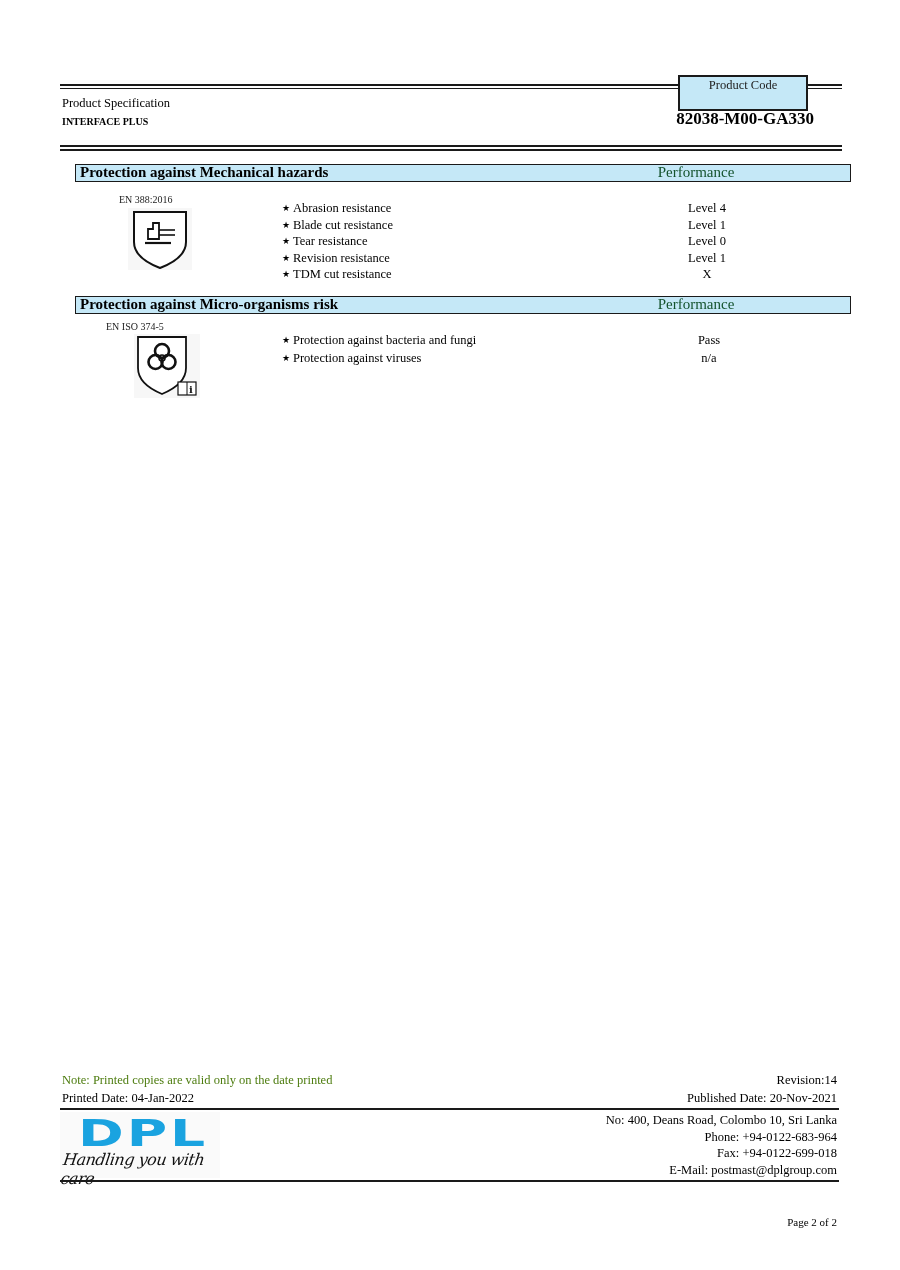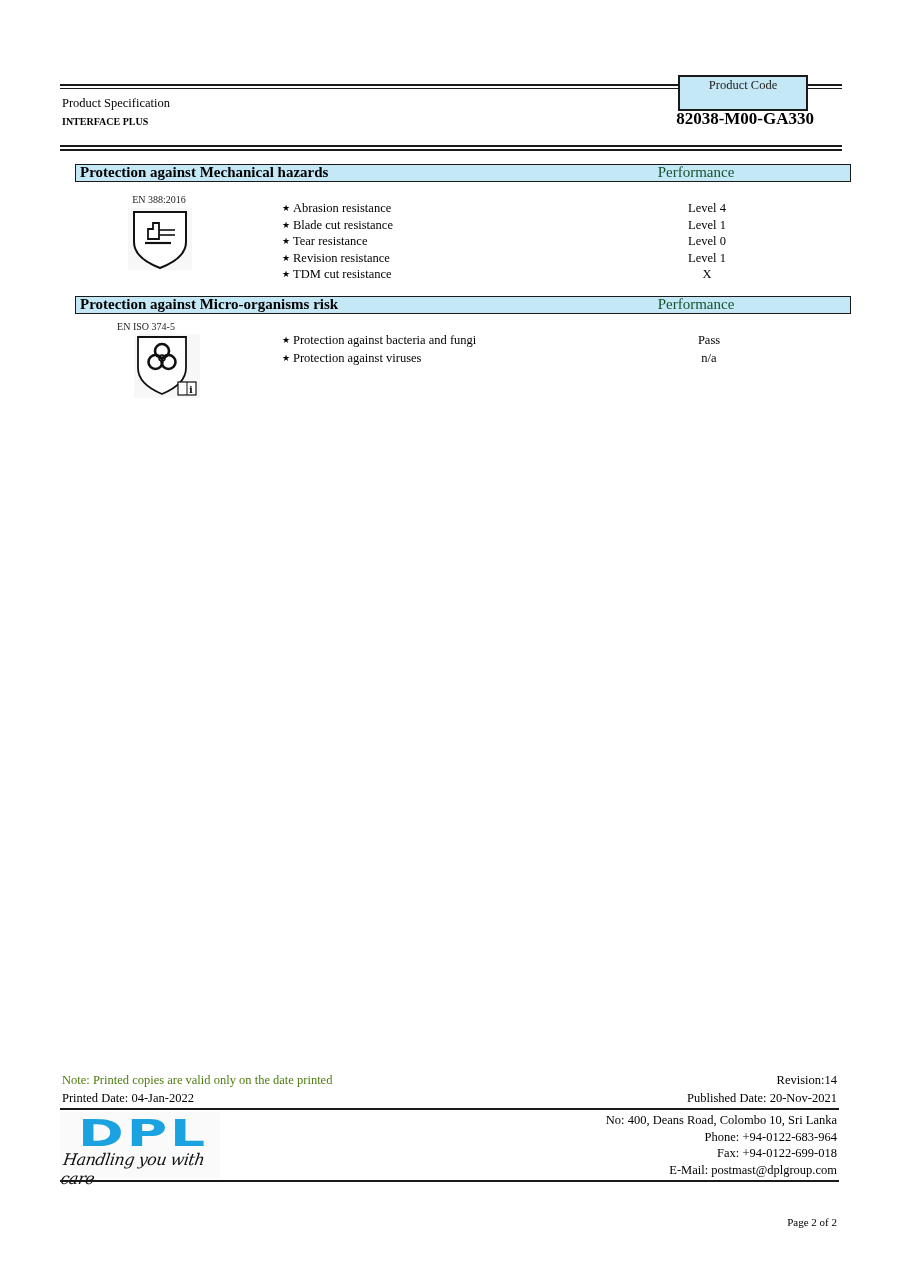--- a/index.html
+++ b/index.html
@@ -24,21 +24,21 @@
 
     
     .section-bar {
       position: absolute; left: 75px; width: 776px; height: 18px;
       background: #c5e8f7; border: 1.5px solid #1a1a1a; box-sizing: border-box;
       font-size: 15px; line-height: 15px;
     }
     .section-bar .title { position: absolute; left: 4px; top: 0; font-weight: bold; }
     .section-bar .perf { position: absolute; left: 580px; width: 80px; text-align: center; top: 0; color: #14532d; }
 
-    .std-label { position: absolute; font-size: 10px; text-align: center; width: 80px; color: #222; }
+    .std-label { position: absolute; font-size: 10px; text-align: left; width: 80px; color: #222; }
     .item-list { position: absolute; left: 270px; margin: 12px; padding: 0; list-style: none; font-size: 12.5px; }
     .item-list li { height: 16.5px; line-height: 16.5px; white-space: nowrap; }
     .item-list .star { display: inline-block; width: 11px; font-size: 9px; vertical-align: 1px; }
     .val-list { position: absolute; left: 655px; width: 80px; margin: 12px; padding: 0; list-style: none; font-size: 12.5px; text-align: center; }
     .val-list li { height: 16.5px; line-height: 16.5px; }
 
     
     .note { left: 62px; top: 1073px; font-size: 12.5px; color: #4d7c0f; }
     .printed { left: 62px; top: 1091px; font-size: 12.5px; }
     .revision { right: 63px; top: 1073px; font-size: 12.5px; }

